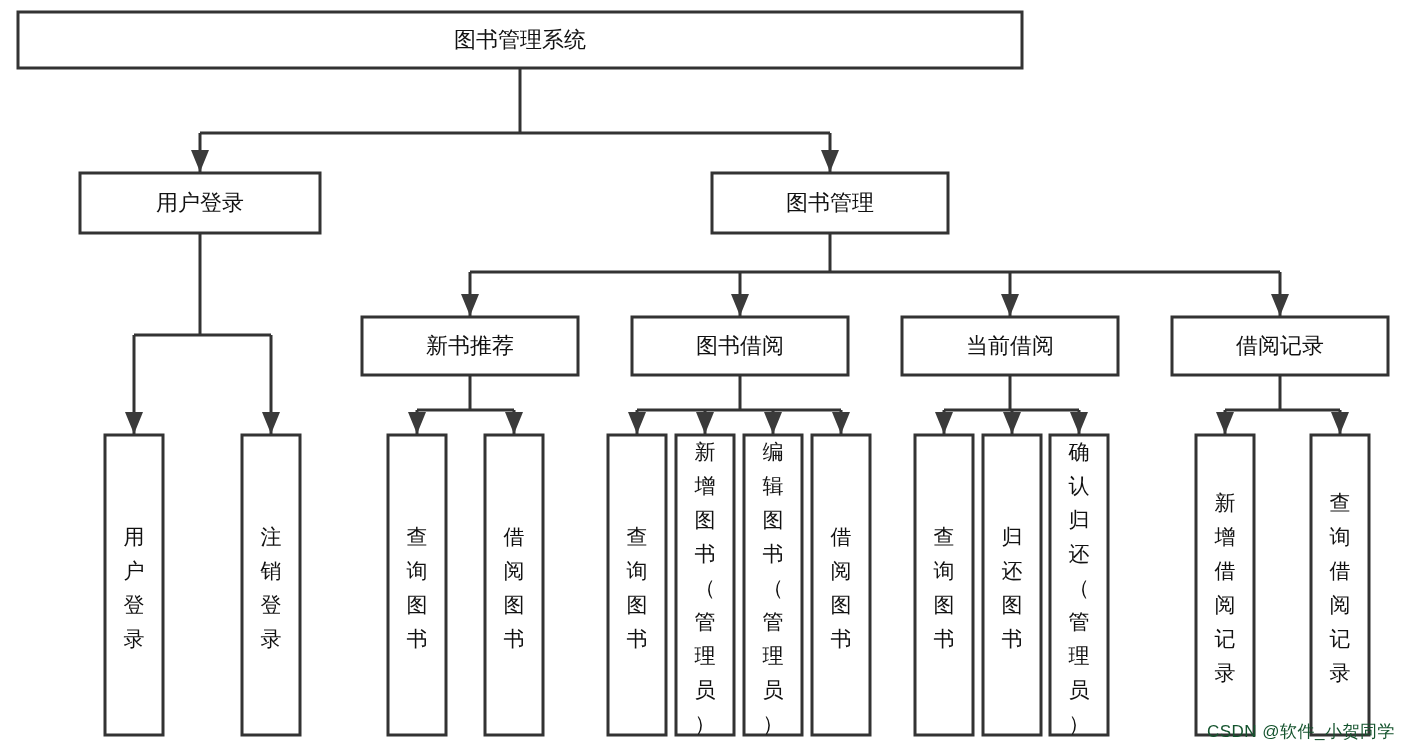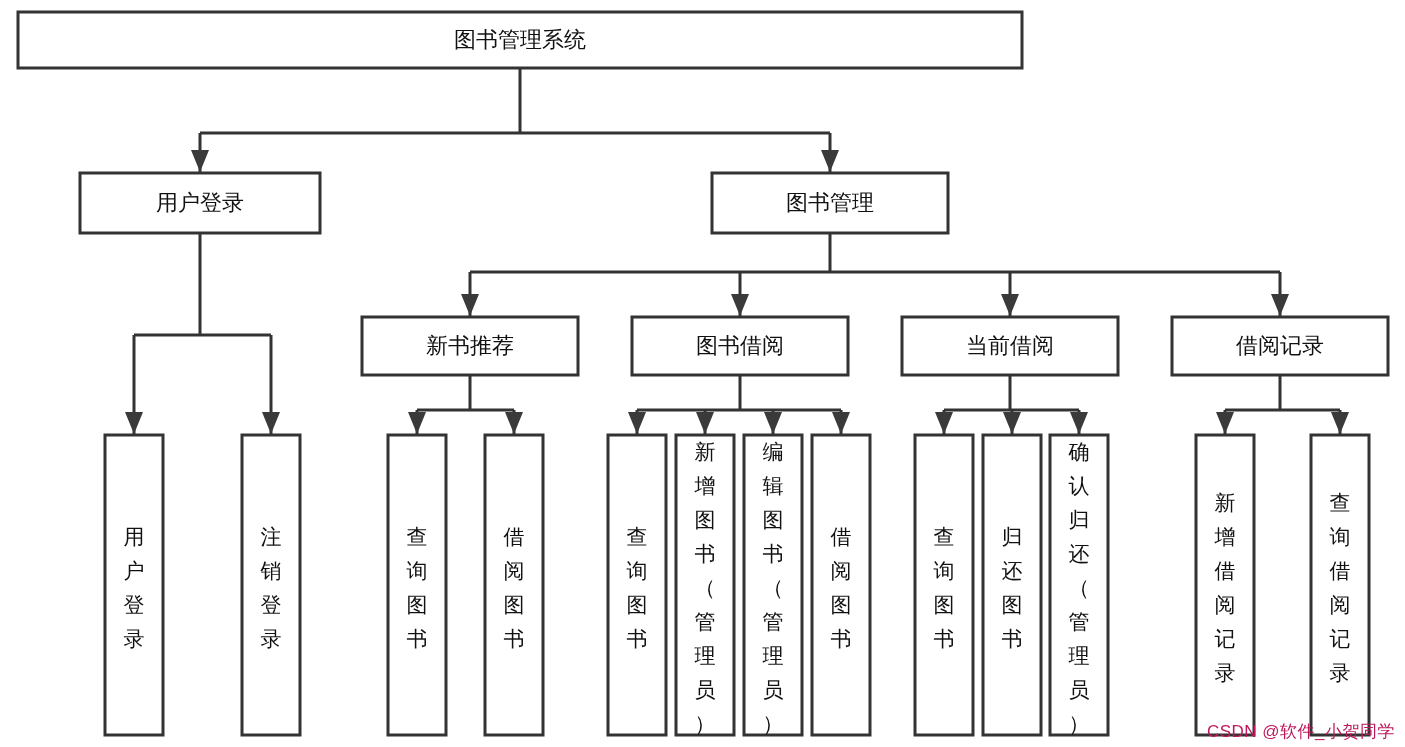--- a/index.html
+++ b/index.html
@@ -55,21 +55,21 @@
     font-family: "Liberation Sans", "DejaVu Sans", sans-serif;
     font-size: 21px;
     text-anchor: middle;
   }
   .watermark {
     position: absolute;
     right: 10px;
     bottom: 4px;
     font-family: "Liberation Sans", "DejaVu Sans", sans-serif;
     font-size: 17px;
-    color: #be185d;
+    color: #14532d;
     letter-spacing: 0.5px;
     white-space: nowrap;
     pointer-events: none;
   }
 </style>
 </head>
 <body>
 
 <div id="diagram-root">
   <svg id="tree-svg" viewBox="0 0 1405 747">

